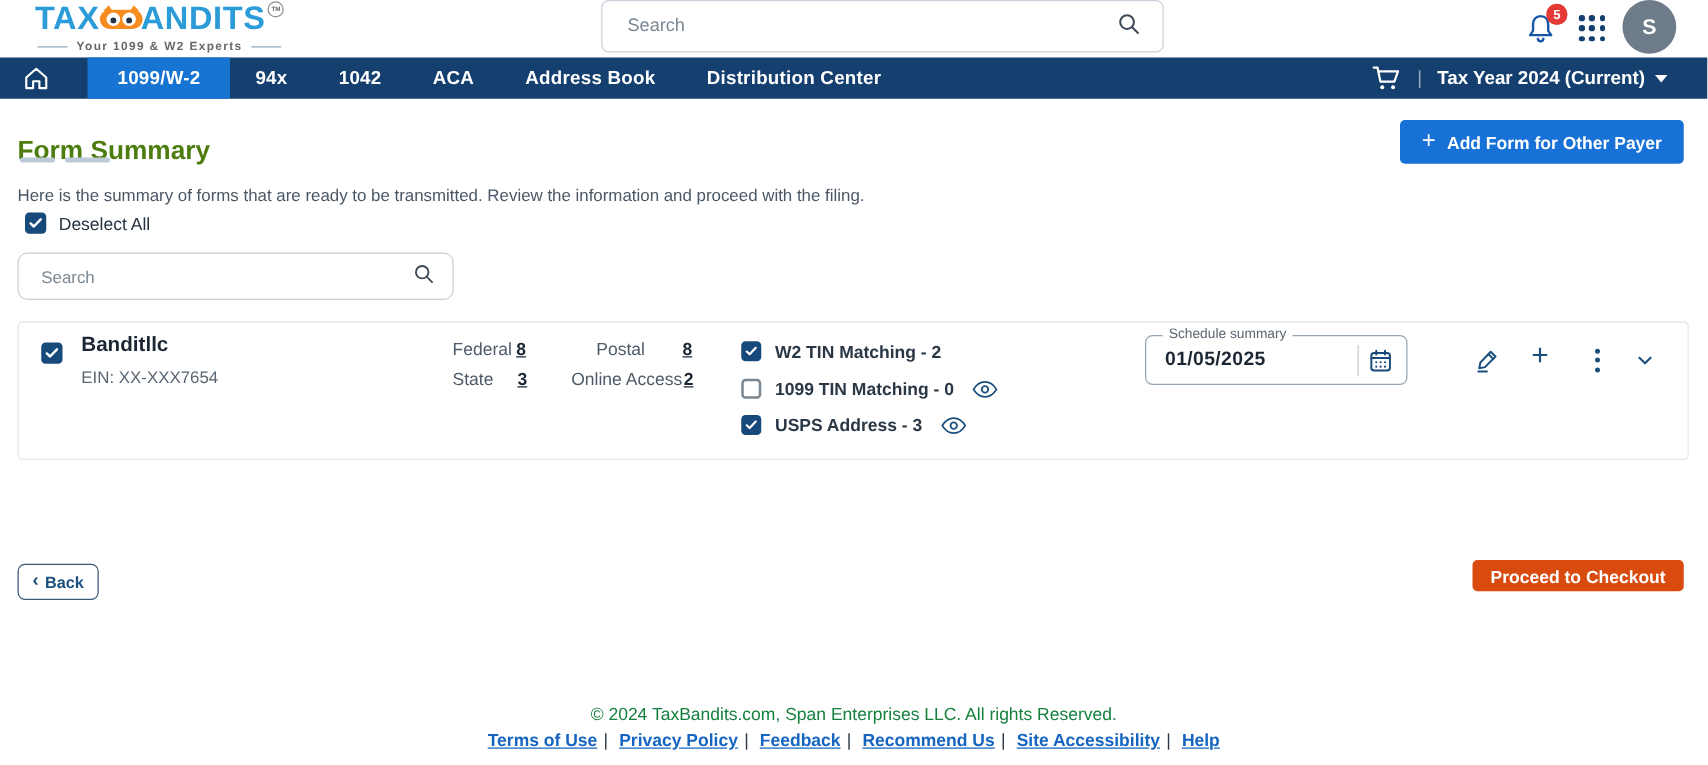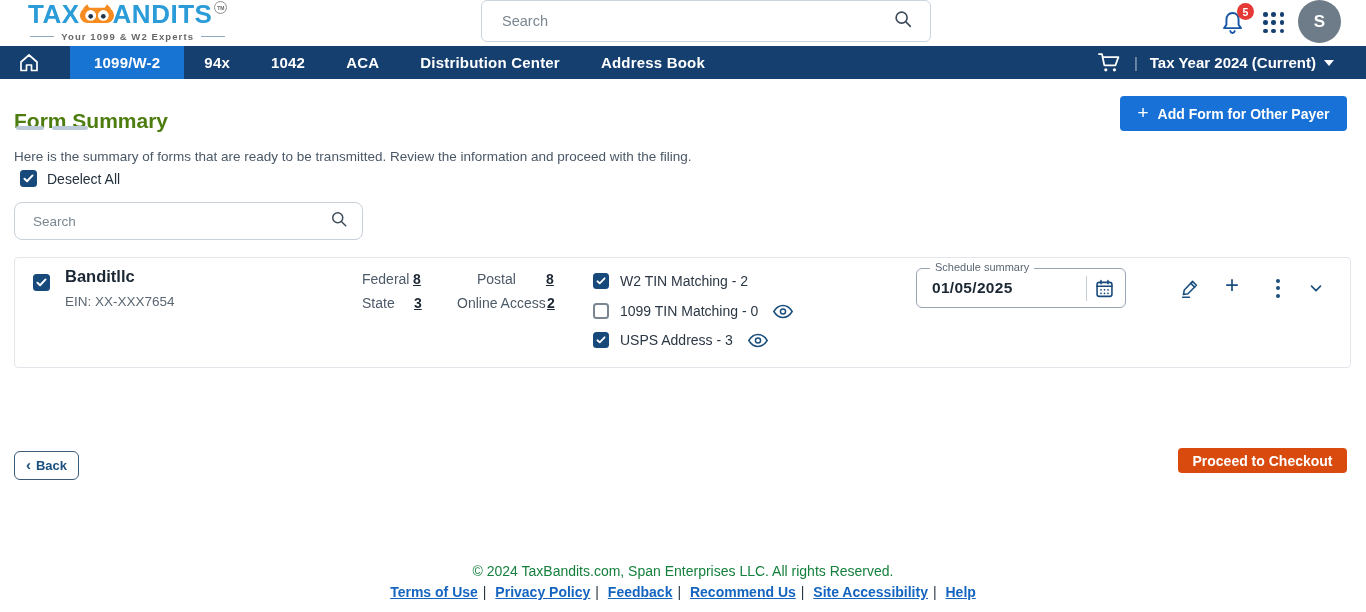--- a/index.html
+++ b/index.html
@@ -76,21 +76,21 @@
   .list-search .mag { margin-right:13px; }
   
   .payer-card { position:absolute; left:14px; top:257px; width:1337px; height:111px;
     border:1px solid #E2E6EB; border-radius:4px; background:#fff; }
   .payer-cb { position:absolute; left:18px; top:16px; }
   .payer-name { position:absolute; left:50px; top:9px; font-size:16.5px; font-weight:700; color:#1B2733; }
   .payer-ein { position:absolute; left:50px; top:36px; font-size:13.5px; color:#5A6773; }
   .count-label { position:absolute; font-size:14px; color:#4D5A68; }
   .count-value { position:absolute; font-size:14px; font-weight:700; color:#1B2733;
     text-decoration:underline; cursor:pointer; }
-  .service-row { position:absolute; left:578px; display:flex; align-items:center; gap:11px; }
+  .service-row { position:absolute; left:578px; display:flex; align-items:center; gap:11px;font-weight:bold; }
   .service-row .cb { width:16px; height:16px; }
   .service-label { font-size:14px; color:#2A3744; }
   .eye { margin-left:3px; cursor:pointer; display:flex; }
   .schedule { position:absolute; left:901px; top:10px; width:210px; height:40px;
     border:1px solid #98A5B3; border-radius:6px; cursor:pointer; }
   .schedule-label { position:absolute; top:-8px; left:13px; background:#fff; padding:0 5px;
     font-size:11px; color:#5A6773; }
   .schedule-value { position:absolute; left:15px; top:10px; font-size:15.5px; font-weight:700;
     color:#1B2733; letter-spacing:.3px; }
   .schedule-divider { position:absolute; right:38px; top:7px; width:1px; height:25px; background:#C5CDD6; }
@@ -181,22 +181,22 @@
 <nav class="navbar">
   <span class="nav-home">
     <svg width="24" height="24" viewBox="0 0 24 24" fill="none" stroke="#ffffff" stroke-width="1.7" stroke-linejoin="round">
       <path d="M4 11 L12 4 L20 11 V19.5 H14.5 V14 H9.5 V19.5 H4 Z"></path>
     </svg>
   </span>
   <span class="nav-item active">1099/W-2</span>
   <span class="nav-item nav-gap1">94x</span>
   <span class="nav-item nav-gap">1042</span>
   <span class="nav-item nav-gap">ACA</span>
+  <span class="nav-item nav-gap">Address Book</span>
   <span class="nav-item nav-gap">Distribution Center</span>
-  <span class="nav-item nav-gap">Address Book</span>
 
   <span class="nav-right">
     <span class="cart">
       <svg width="27" height="27" viewBox="0 0 24 24" fill="none" stroke="#ffffff" stroke-width="1.6" stroke-linejoin="round" stroke-linecap="round">
         <path d="M3.5 4.5 H6.2 L8.3 14.5 H18.2 L20.8 7.2 H7"></path>
         <circle cx="9.6" cy="18.5" r="1.4" fill="#ffffff" stroke="none"></circle>
         <circle cx="17.3" cy="18.5" r="1.4" fill="#ffffff" stroke="none"></circle>
       </svg>
     </span>
     <span class="pipe">|</span>

